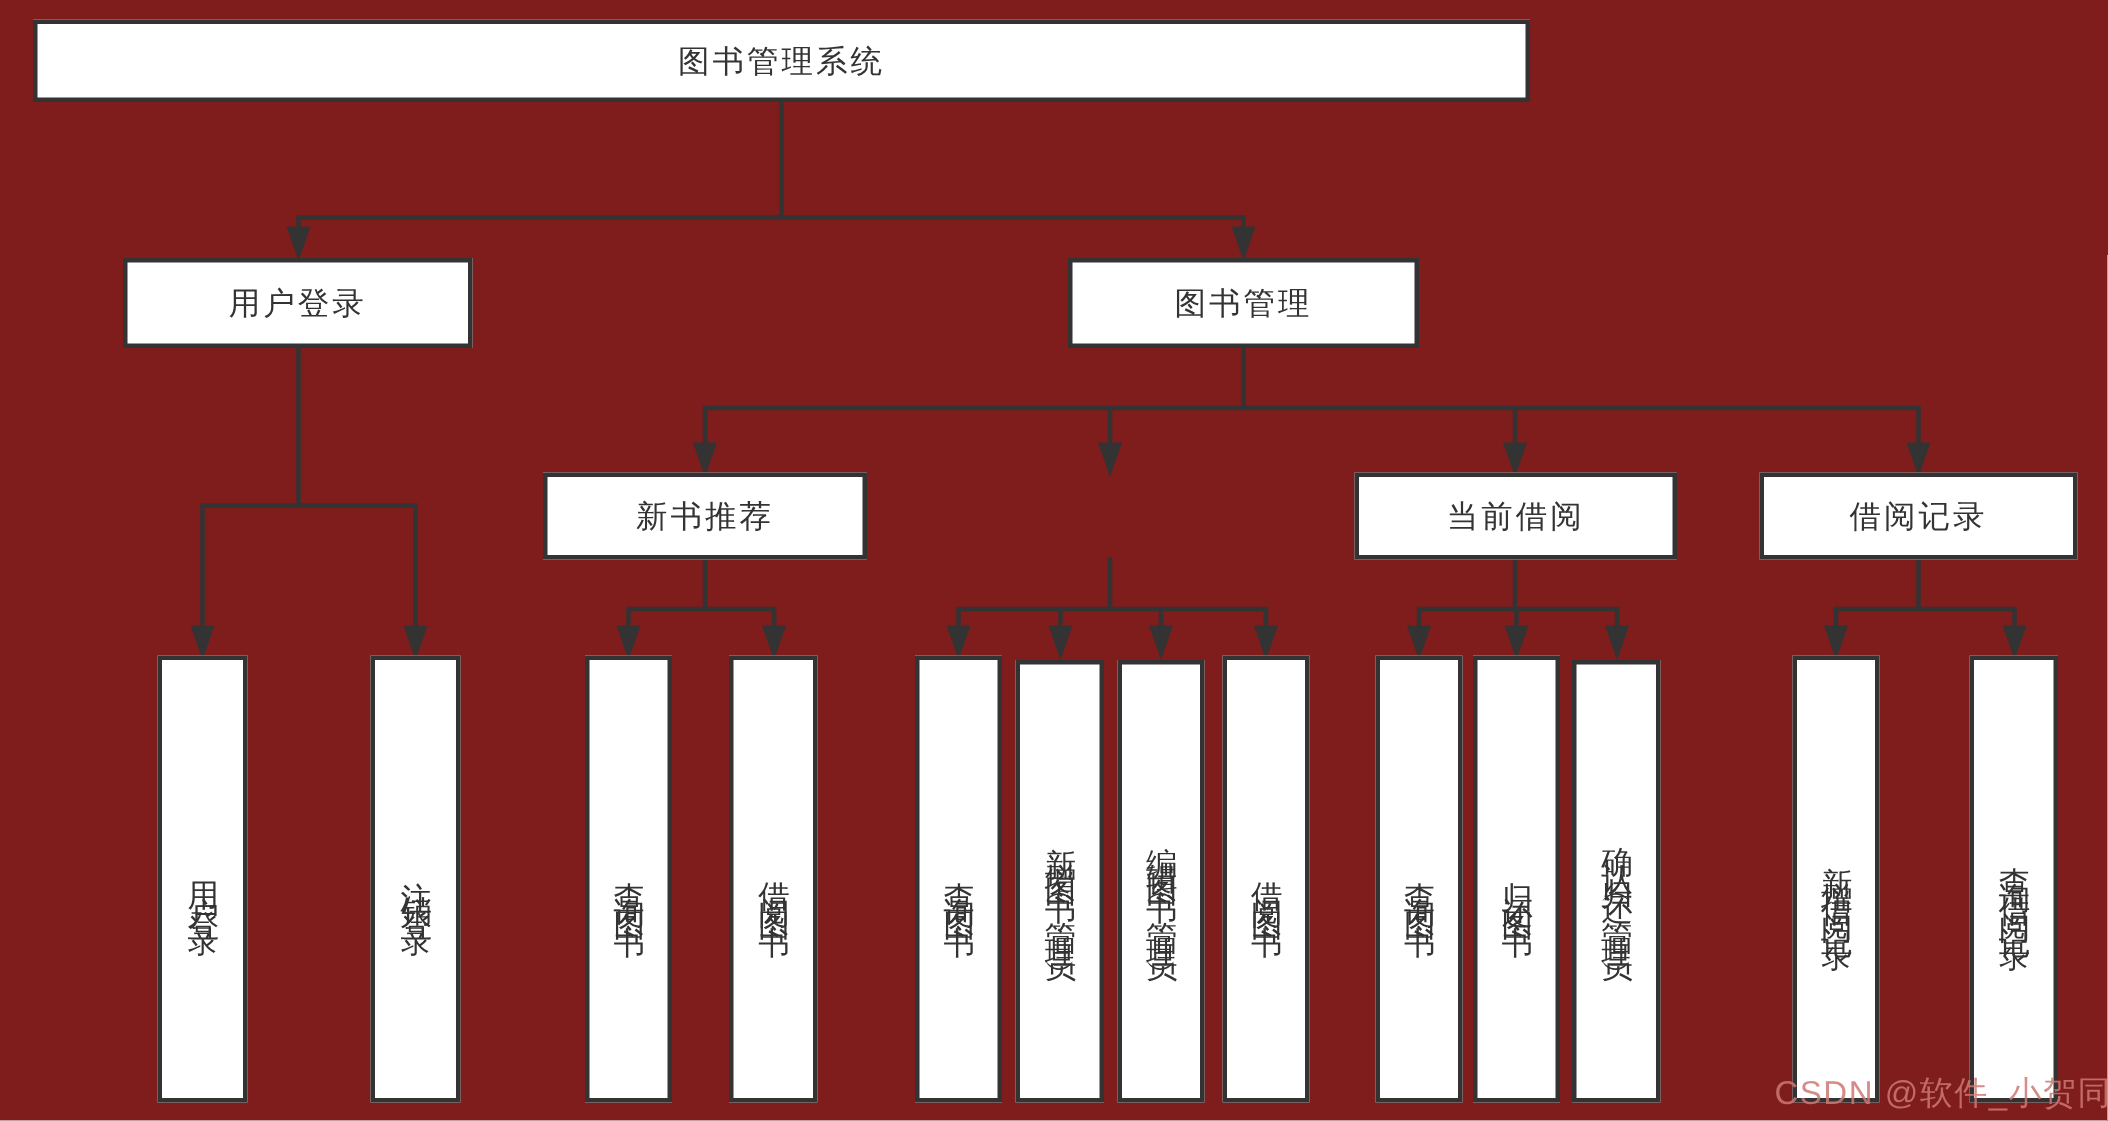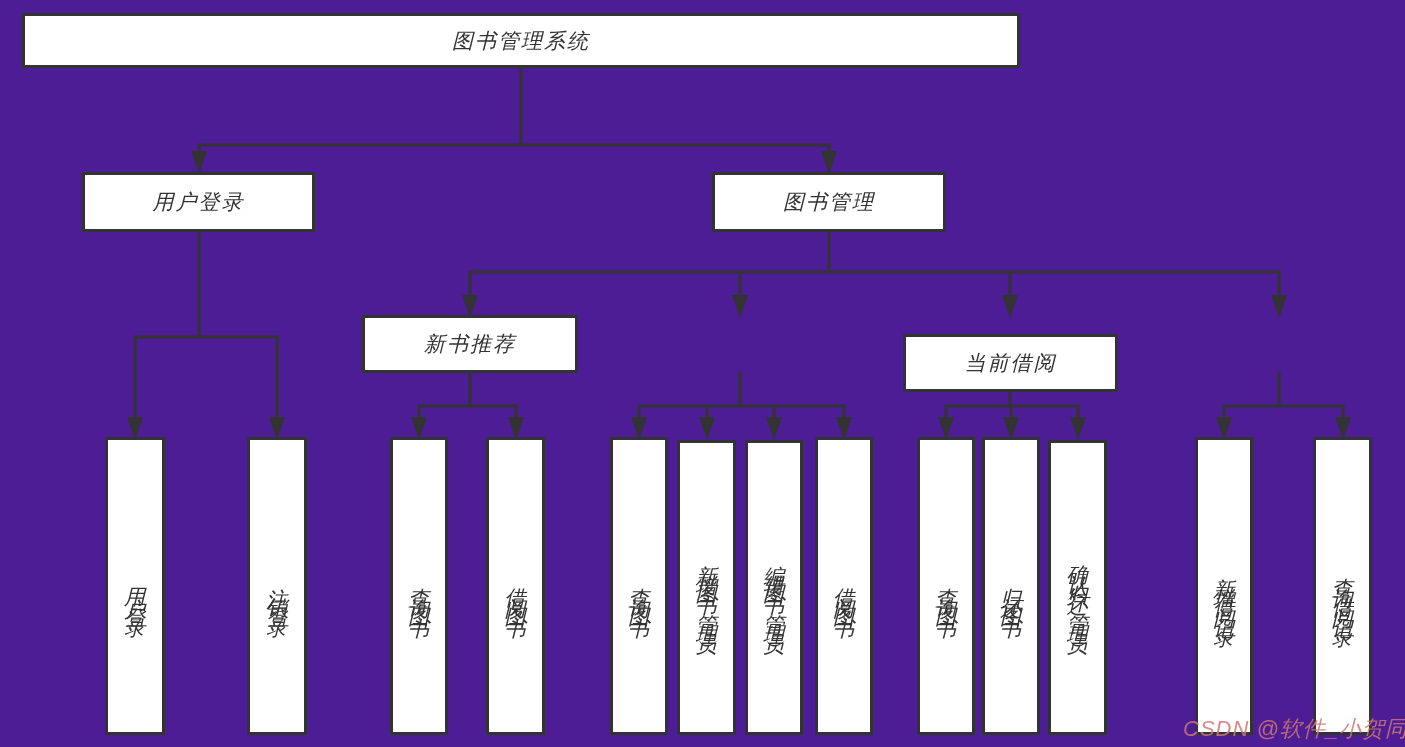--- a/index.html
+++ b/index.html
@@ -7,23 +7,22 @@
     padding: 0;
     background: #ffffff;
   }
   body {
     font-family: "Liberation Sans", "DejaVu Sans", sans-serif;
   }
   .canvas {
     position: relative;
     width: 1405px;
     height: 747px;
-    background: #4c1d95;
+    background: #7f1d1d;
     overflow: hidden;
-    font-style: italic;
   }
   .connectors {
     position: absolute;
     left: 0;
     top: 0;
     width: 1405px;
     height: 747px;
   }
   .box {
     position: absolute;
@@ -111,22 +110,25 @@
   <div class="box h" style="left:82px; top:172px; width:233px; height:60px;">
     <span>用户登录</span>
   </div>
   <div class="box h" style="left:712px; top:172px; width:234px; height:60px;">
     <span>图书管理</span>
   </div>
 
   <div class="box h" style="left:362px; top:315px; width:216px; height:58px;align-items:center;">
     <span>新书推荐</span>
   </div>
-  <div class="box h" style="left:903px; top:334px; width:215px; height:58px;">
+  <div class="box h" style="left:903px; top:315px; width:215px; height:58px;">
     <span>当前借阅</span>
+  </div>
+  <div class="box h" style="left:1173px; top:315px; width:212px; height:58px;">
+    <span>借阅记录</span>
   </div>
 
   <div class="box v" style="left:105px; top:437px; width:60px; height:298px;">
     <span>用户登录</span>
   </div>
   <div class="box v" style="left:247px; top:437px; width:60px; height:298px;">
     <span>注销登录</span>
   </div>
 
   <div class="box v" style="left:390px; top:437px; width:58px; height:298px;">

